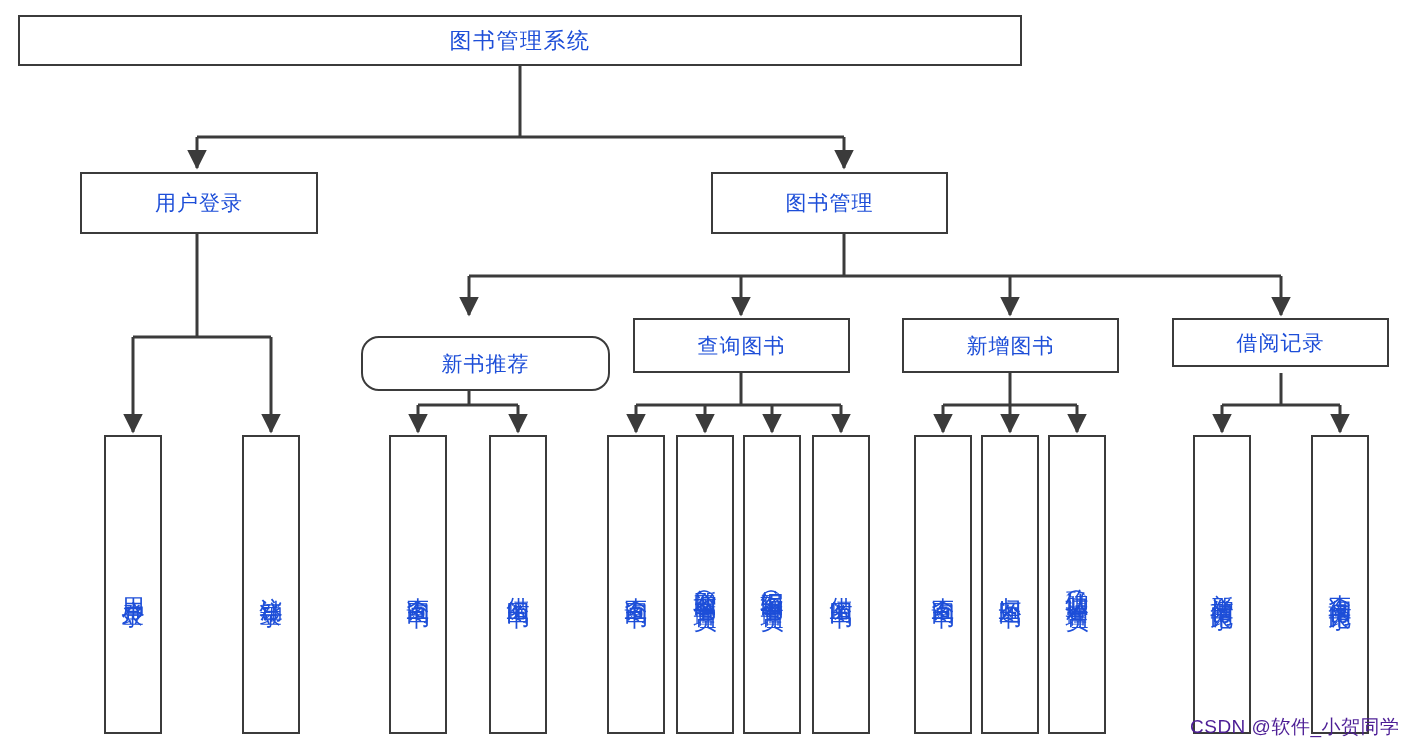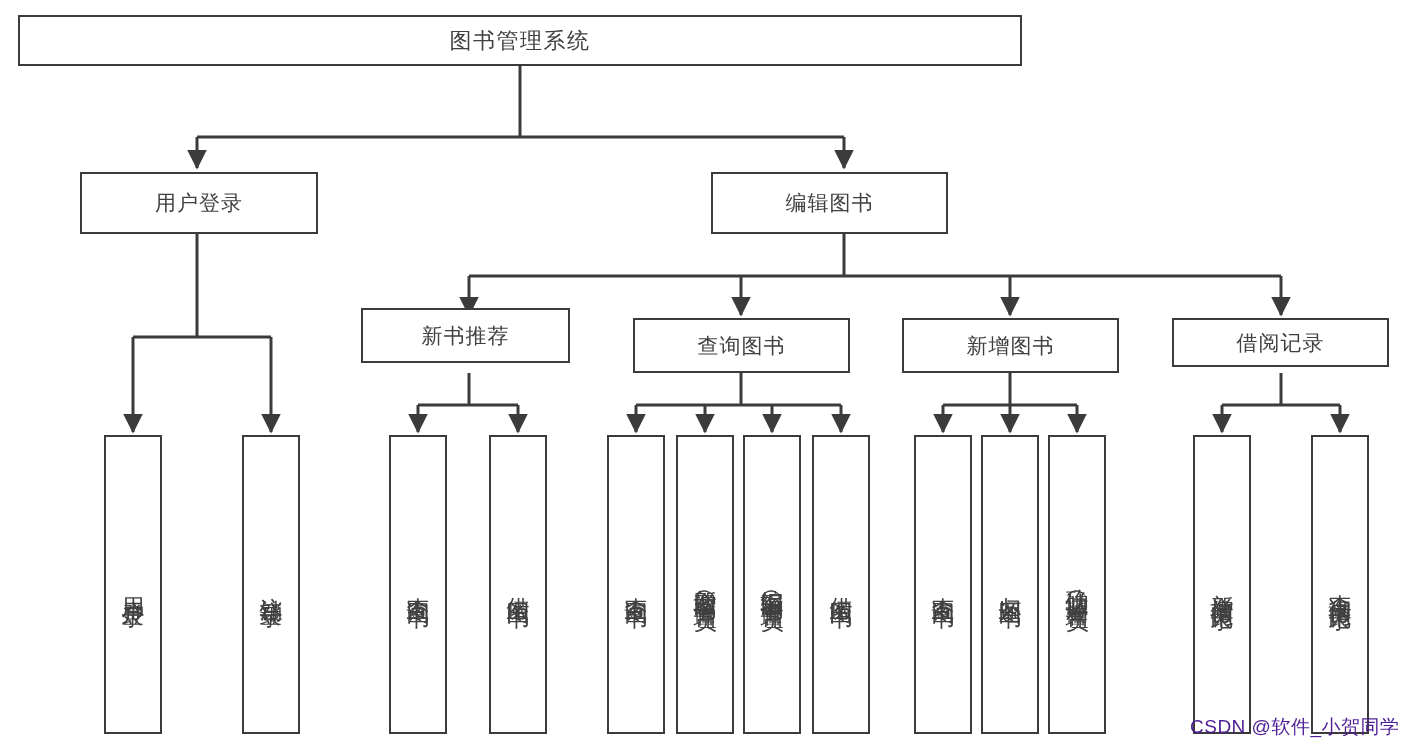--- a/index.html
+++ b/index.html
@@ -26,21 +26,21 @@
     height: 747px;
   }
   .node {
     position: absolute;
     box-sizing: border-box;
     border: 2.5px solid #3b3b3b;
     background: #ffffff;
     display: flex;
     align-items: center;
     justify-content: center;
-    color: #404040;
+    color: #1d4ed8;
     z-index: 2;
   }
   .node-h {
     font-size: 21px;
     letter-spacing: 1px;
     white-space: nowrap;
   }
   .node-root {
     font-size: 22px;
     letter-spacing: 1.5px;
@@ -122,24 +122,24 @@
   </svg>
 
   <div class="node node-root" style="left:18px; top:15px; width:1004px; height:51px;">
     <span>图书管理系统</span>
   </div>
 
   <div class="node node-h" style="left:80px; top:172px; width:238px; height:62px;">
     <span>用户登录</span>
   </div>
   <div class="node node-h" style="left:711px; top:172px; width:237px; height:62px;">
-    <span>编辑图书</span>
+    <span>图书管理</span>
   </div>
 
-  <div class="node node-h" style="left:361px; top:308px; width:209px; height:55px;">
+  <div class="node node-h" style="left:361px; top:336px; width:249px; height:55px;border-radius:18px;">
     <span>新书推荐</span>
   </div>
   <div class="node node-h" style="left:633px; top:318px; width:217px; height:55px;">
     <span>查询图书</span>
   </div>
   <div class="node node-h" style="left:902px; top:318px; width:217px; height:55px;">
     <span>新增图书</span>
   </div>
   <div class="node node-h" style="left:1172px; top:318px; width:217px; height:49px;">
     <span>借阅记录</span>

